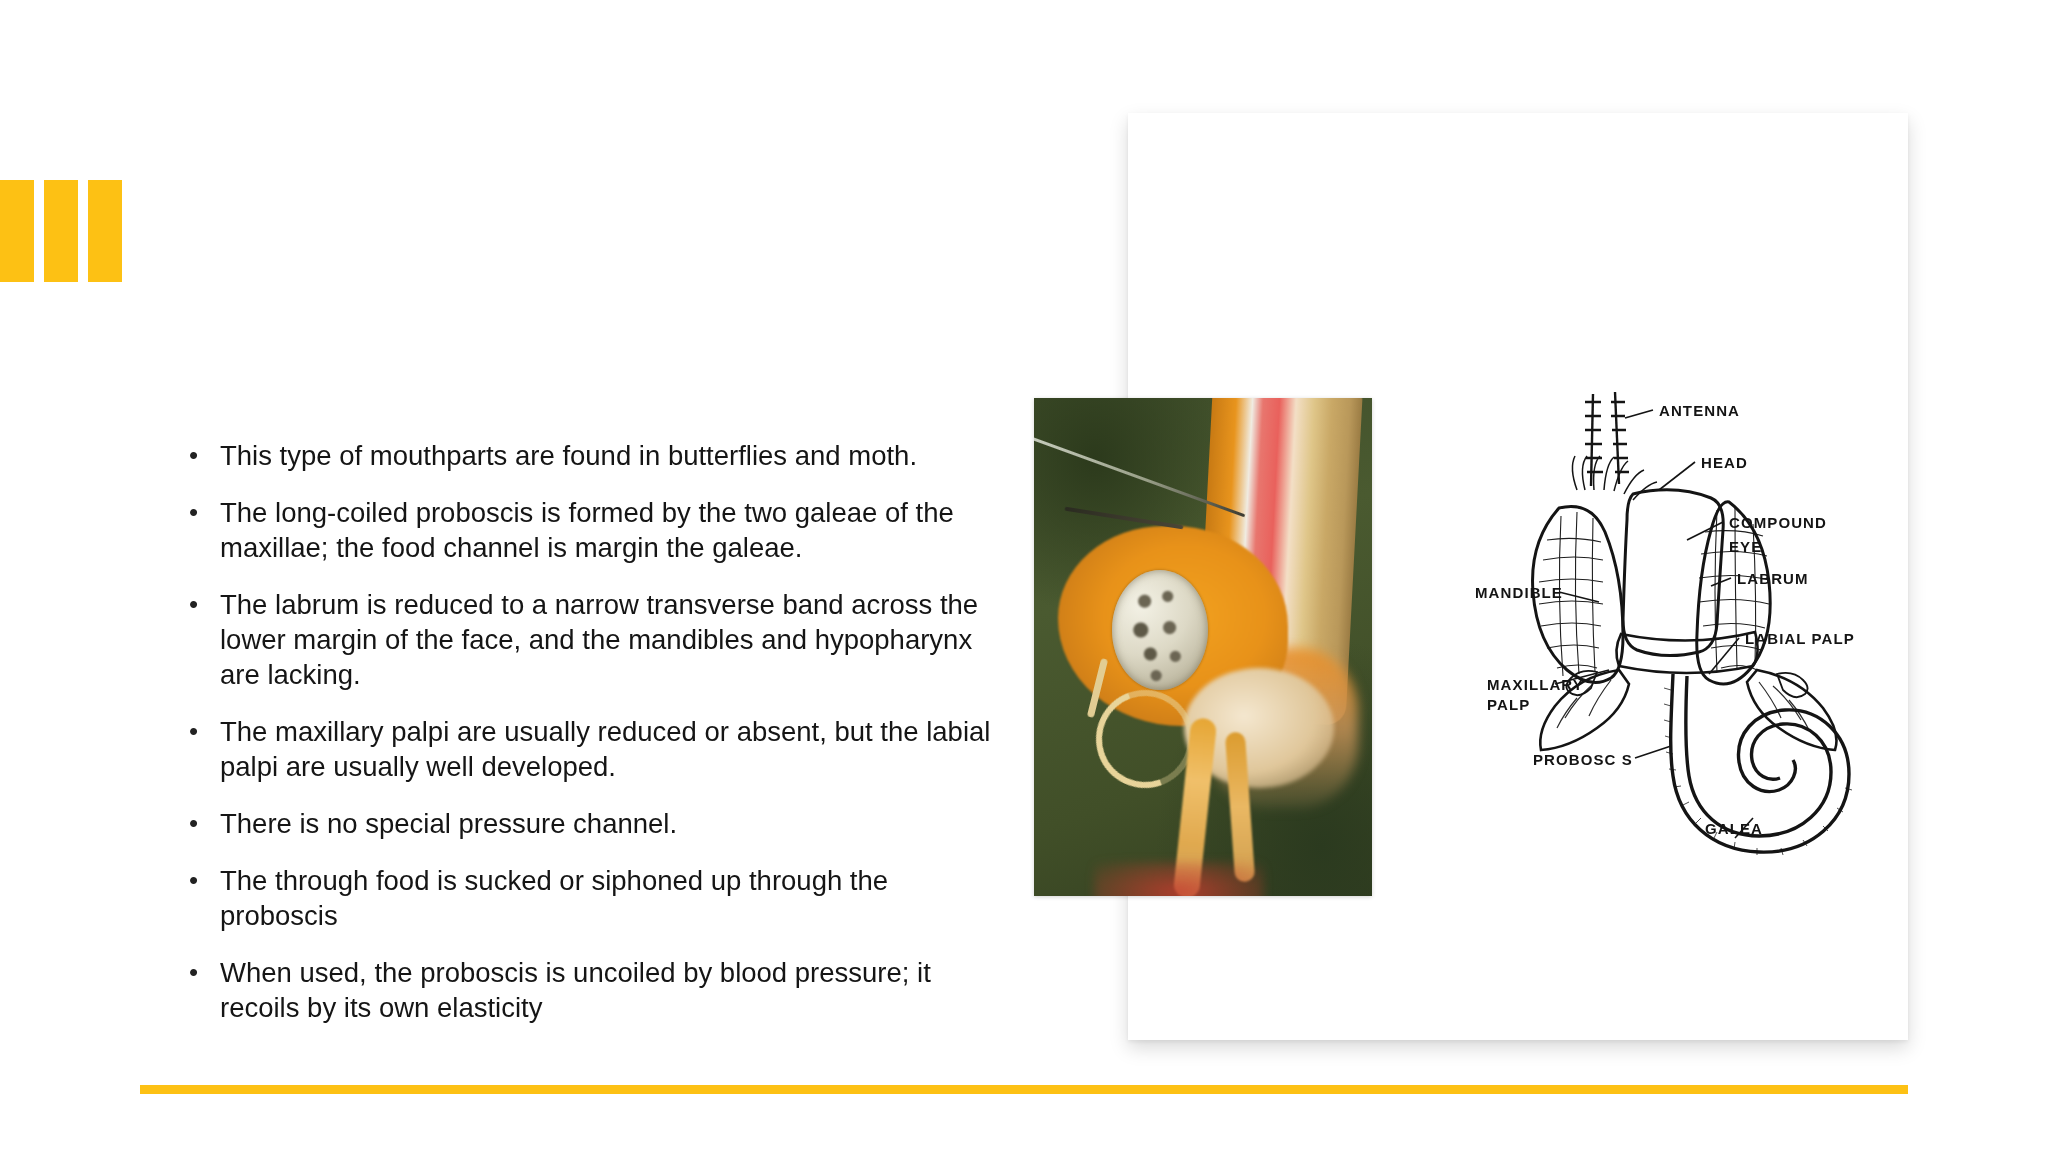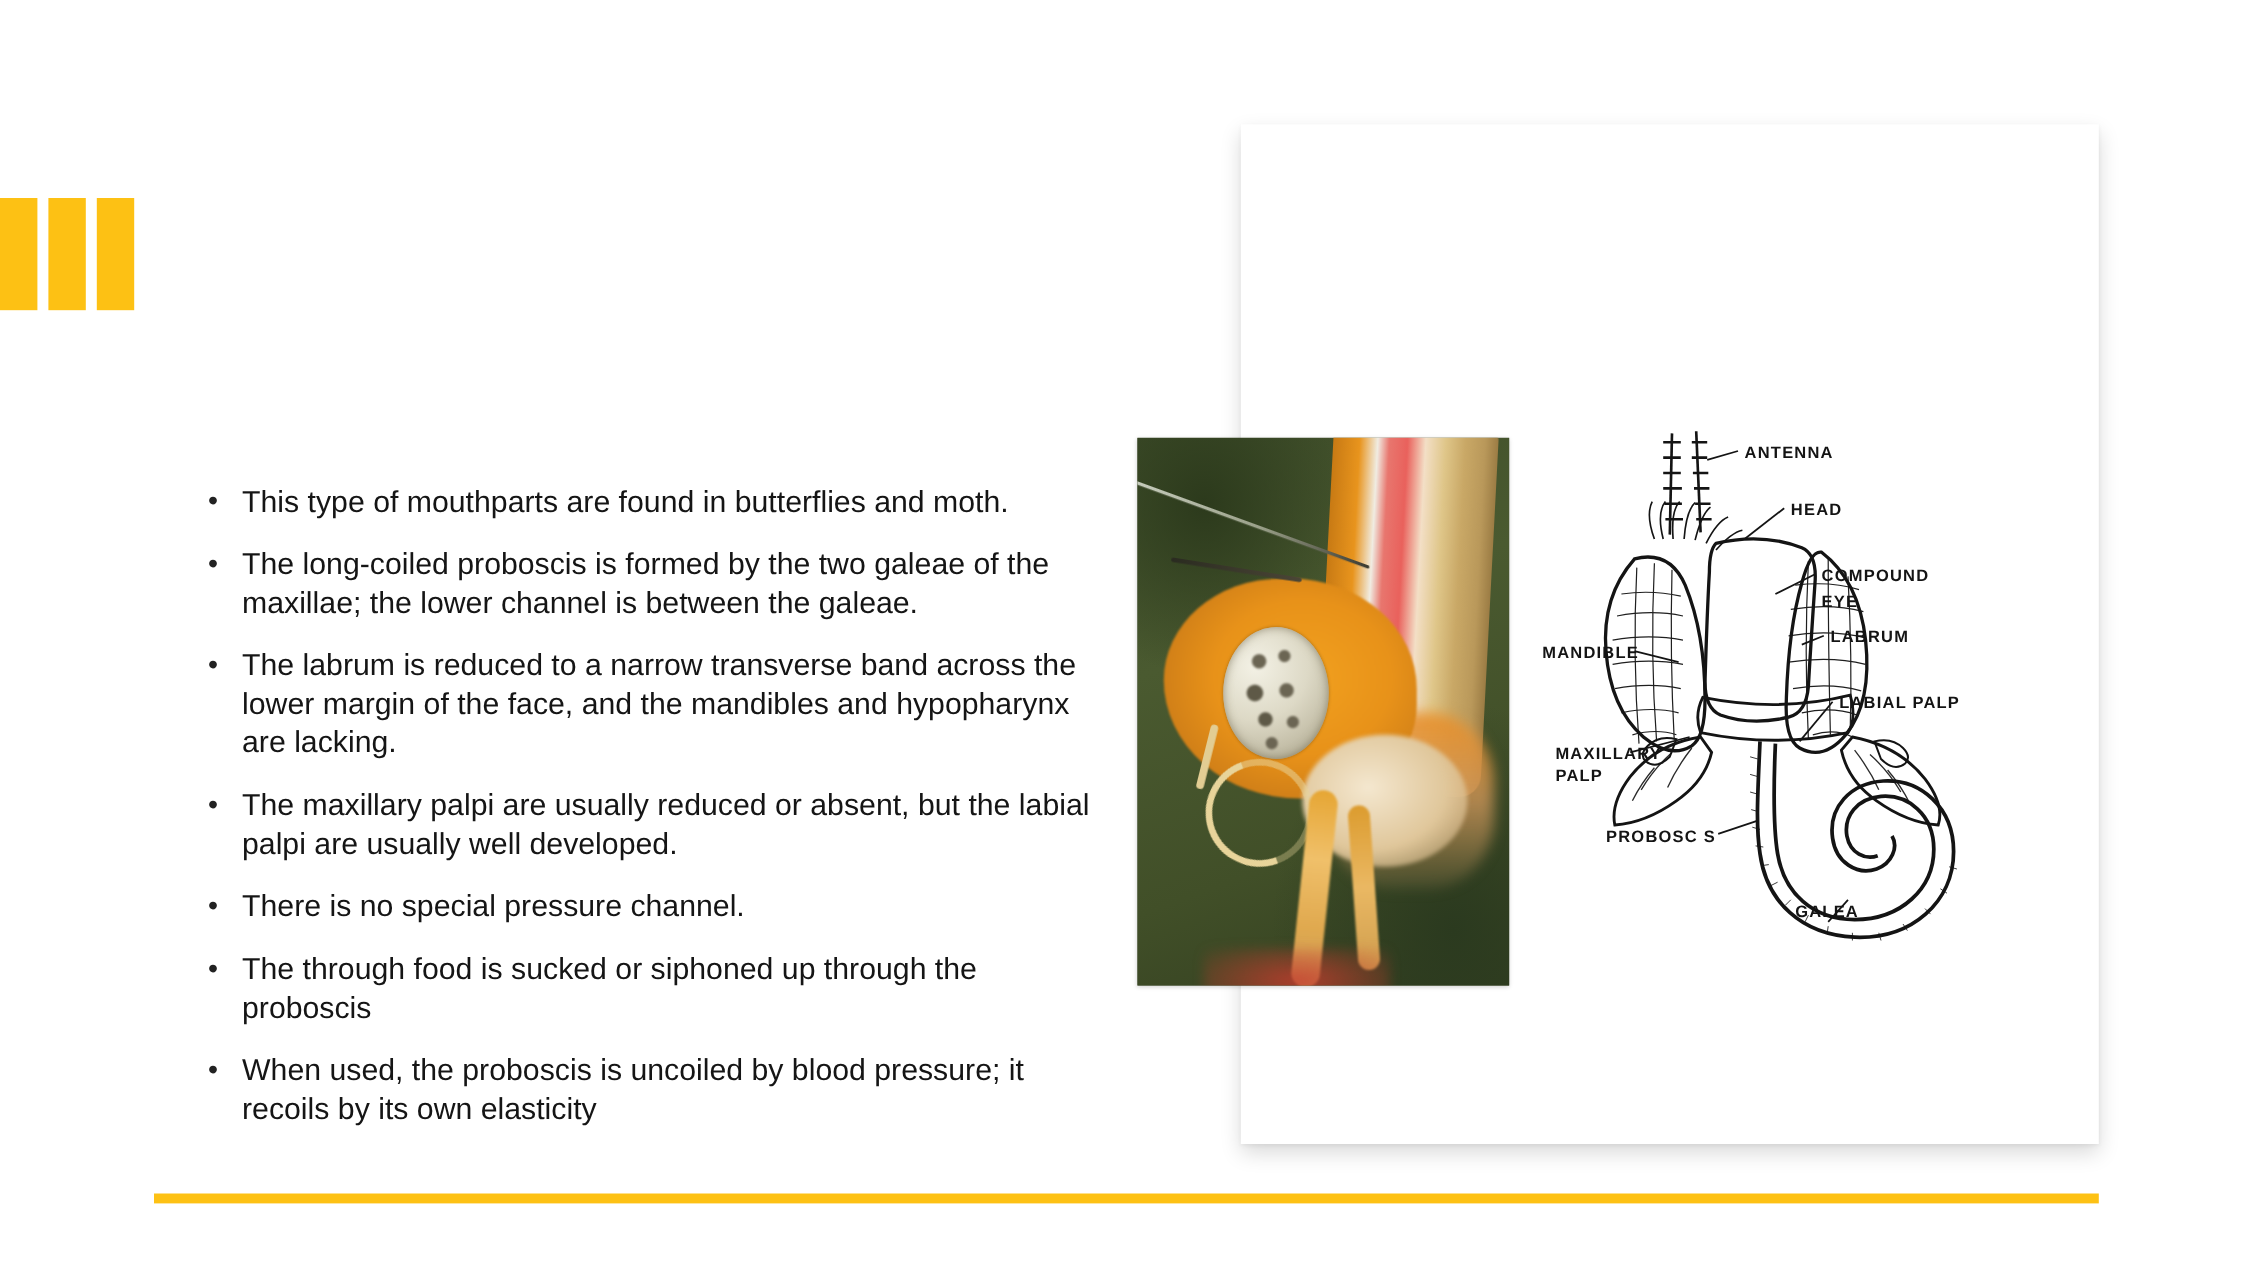--- a/index.html
+++ b/index.html
@@ -254,21 +254,21 @@
     position: absolute;
     left: 60px; bottom: -26px;
     width: 170px; height: 60px;
     background: radial-gradient(ellipse, rgba(196,60,46,0.85), rgba(150,50,40,0));
     filter: blur(5px);
   }
 
   
   .diagram {
     position: absolute;
-    left: 1400px;
+    left: 1473px;
     top: 390px;
     width: 520px;
     height: 520px;
     z-index: 4;
     text-align: center;
   }
   .diagram svg { display: block; width: 100%; height: 100%; }
   .dg-label {
     font-family: "Liberation Sans", sans-serif;
     font-weight: 700;
@@ -306,21 +306,21 @@
 
   <div class="body-list">
 
     <div class="bullet-row">
       <span class="bullet-dot">•</span>
       <span class="bullet-text">This type of mouthparts are found in butterflies and moth.</span>
     </div>
 
     <div class="bullet-row">
       <span class="bullet-dot">•</span>
-      <span class="bullet-text">The long-coiled proboscis is formed by the two galeae of the maxillae; the lower channel is between the galeae.</span>
+      <span class="bullet-text">The long-coiled proboscis is formed by the two galeae of the maxillae; the food channel is margin the galeae.</span>
     </div>
 
     <div class="bullet-row">
       <span class="bullet-dot">•</span>
       <span class="bullet-text">The labrum is reduced to a narrow transverse band across the lower margin of the face, and the mandibles and hypopharynx are lacking.</span>
     </div>
 
     <div class="bullet-row">
       <span class="bullet-dot">•</span>
       <span class="bullet-text">The maxillary palpi are usually reduced or absent, but the labial palpi are usually well developed.</span>

